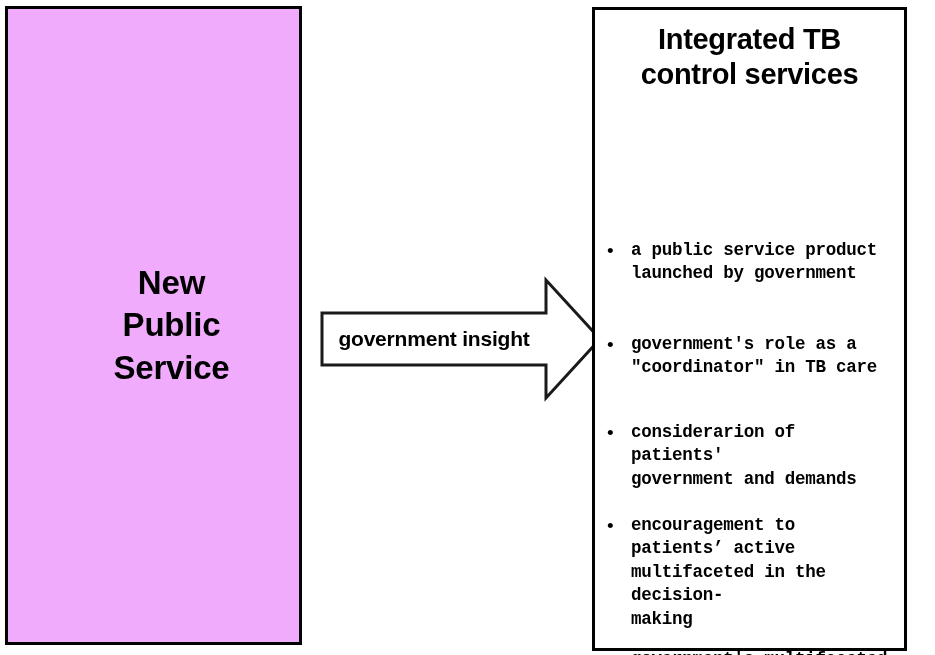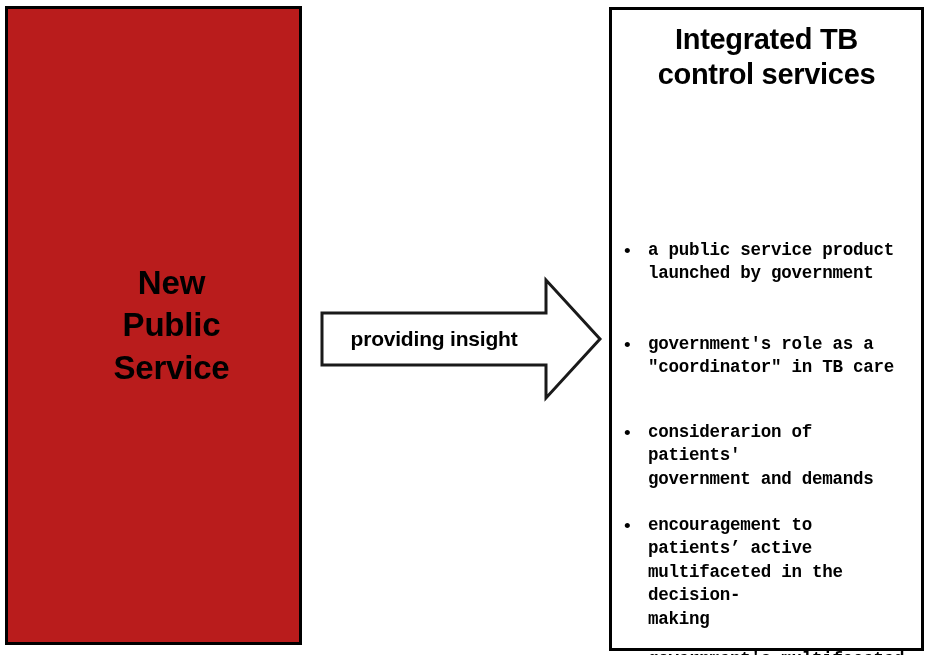--- a/index.html
+++ b/index.html
@@ -21,21 +21,21 @@
 
   
   .panel-left {
     position: absolute;
     left: 5px;
     top: 6px;
     width: 297px;
     height: 639px;
     border: 3px solid #000000;
     box-sizing: border-box;
-    background: #b91c1c;
+    background: #f0abfc;
     display: flex;
     align-items: center;
     justify-content: center;
     padding-left: 36px;
   }
   .panel-left-title {
     font-size: 33px;
     font-weight: bold;
     line-height: 1.28;
     text-align: center;
@@ -67,21 +67,21 @@
     justify-content: center;
     font-size: 21px;
     font-weight: bold;
     letter-spacing: -0.2px;
     pointer-events: none;
   }
 
   
   .panel-right {
     position: absolute;
-    left: 609px;
+    left: 592px;
     top: 7px;
     width: 315px;
     height: 644px;
     border: 3px solid #000000;
     box-sizing: border-box;
     background: #ffffff;
   }
   .panel-right-title {
     margin: 12px 8px 0 8px;
     font-size: 29px;
@@ -136,21 +136,21 @@
   <div class="panel-left">
     <div class="panel-left-title">New
 Public
 Service</div>
   </div>
 
   <div class="arrow-wrap">
     <svg viewBox="0 0 286 134" xmlns="http://www.w3.org/2000/svg">
       <polygon points="4,41 228,41 228,8 282,67 228,126 228,93 4,93" fill="#ffffff" stroke="#1a1a1a" stroke-width="3" stroke-linejoin="miter"></polygon>
     </svg>
-    <div class="arrow-label">providing insight</div>
+    <div class="arrow-label">government insight</div>
   </div>
 
   <div class="panel-right">
     <div class="panel-right-title">Integrated TB
 control services</div>
 
     <ul class="bullet-list">
       <li class="bullet-item b0">
         <span class="bullet-marker">•</span>
         <span class="bullet-text">a public service product

